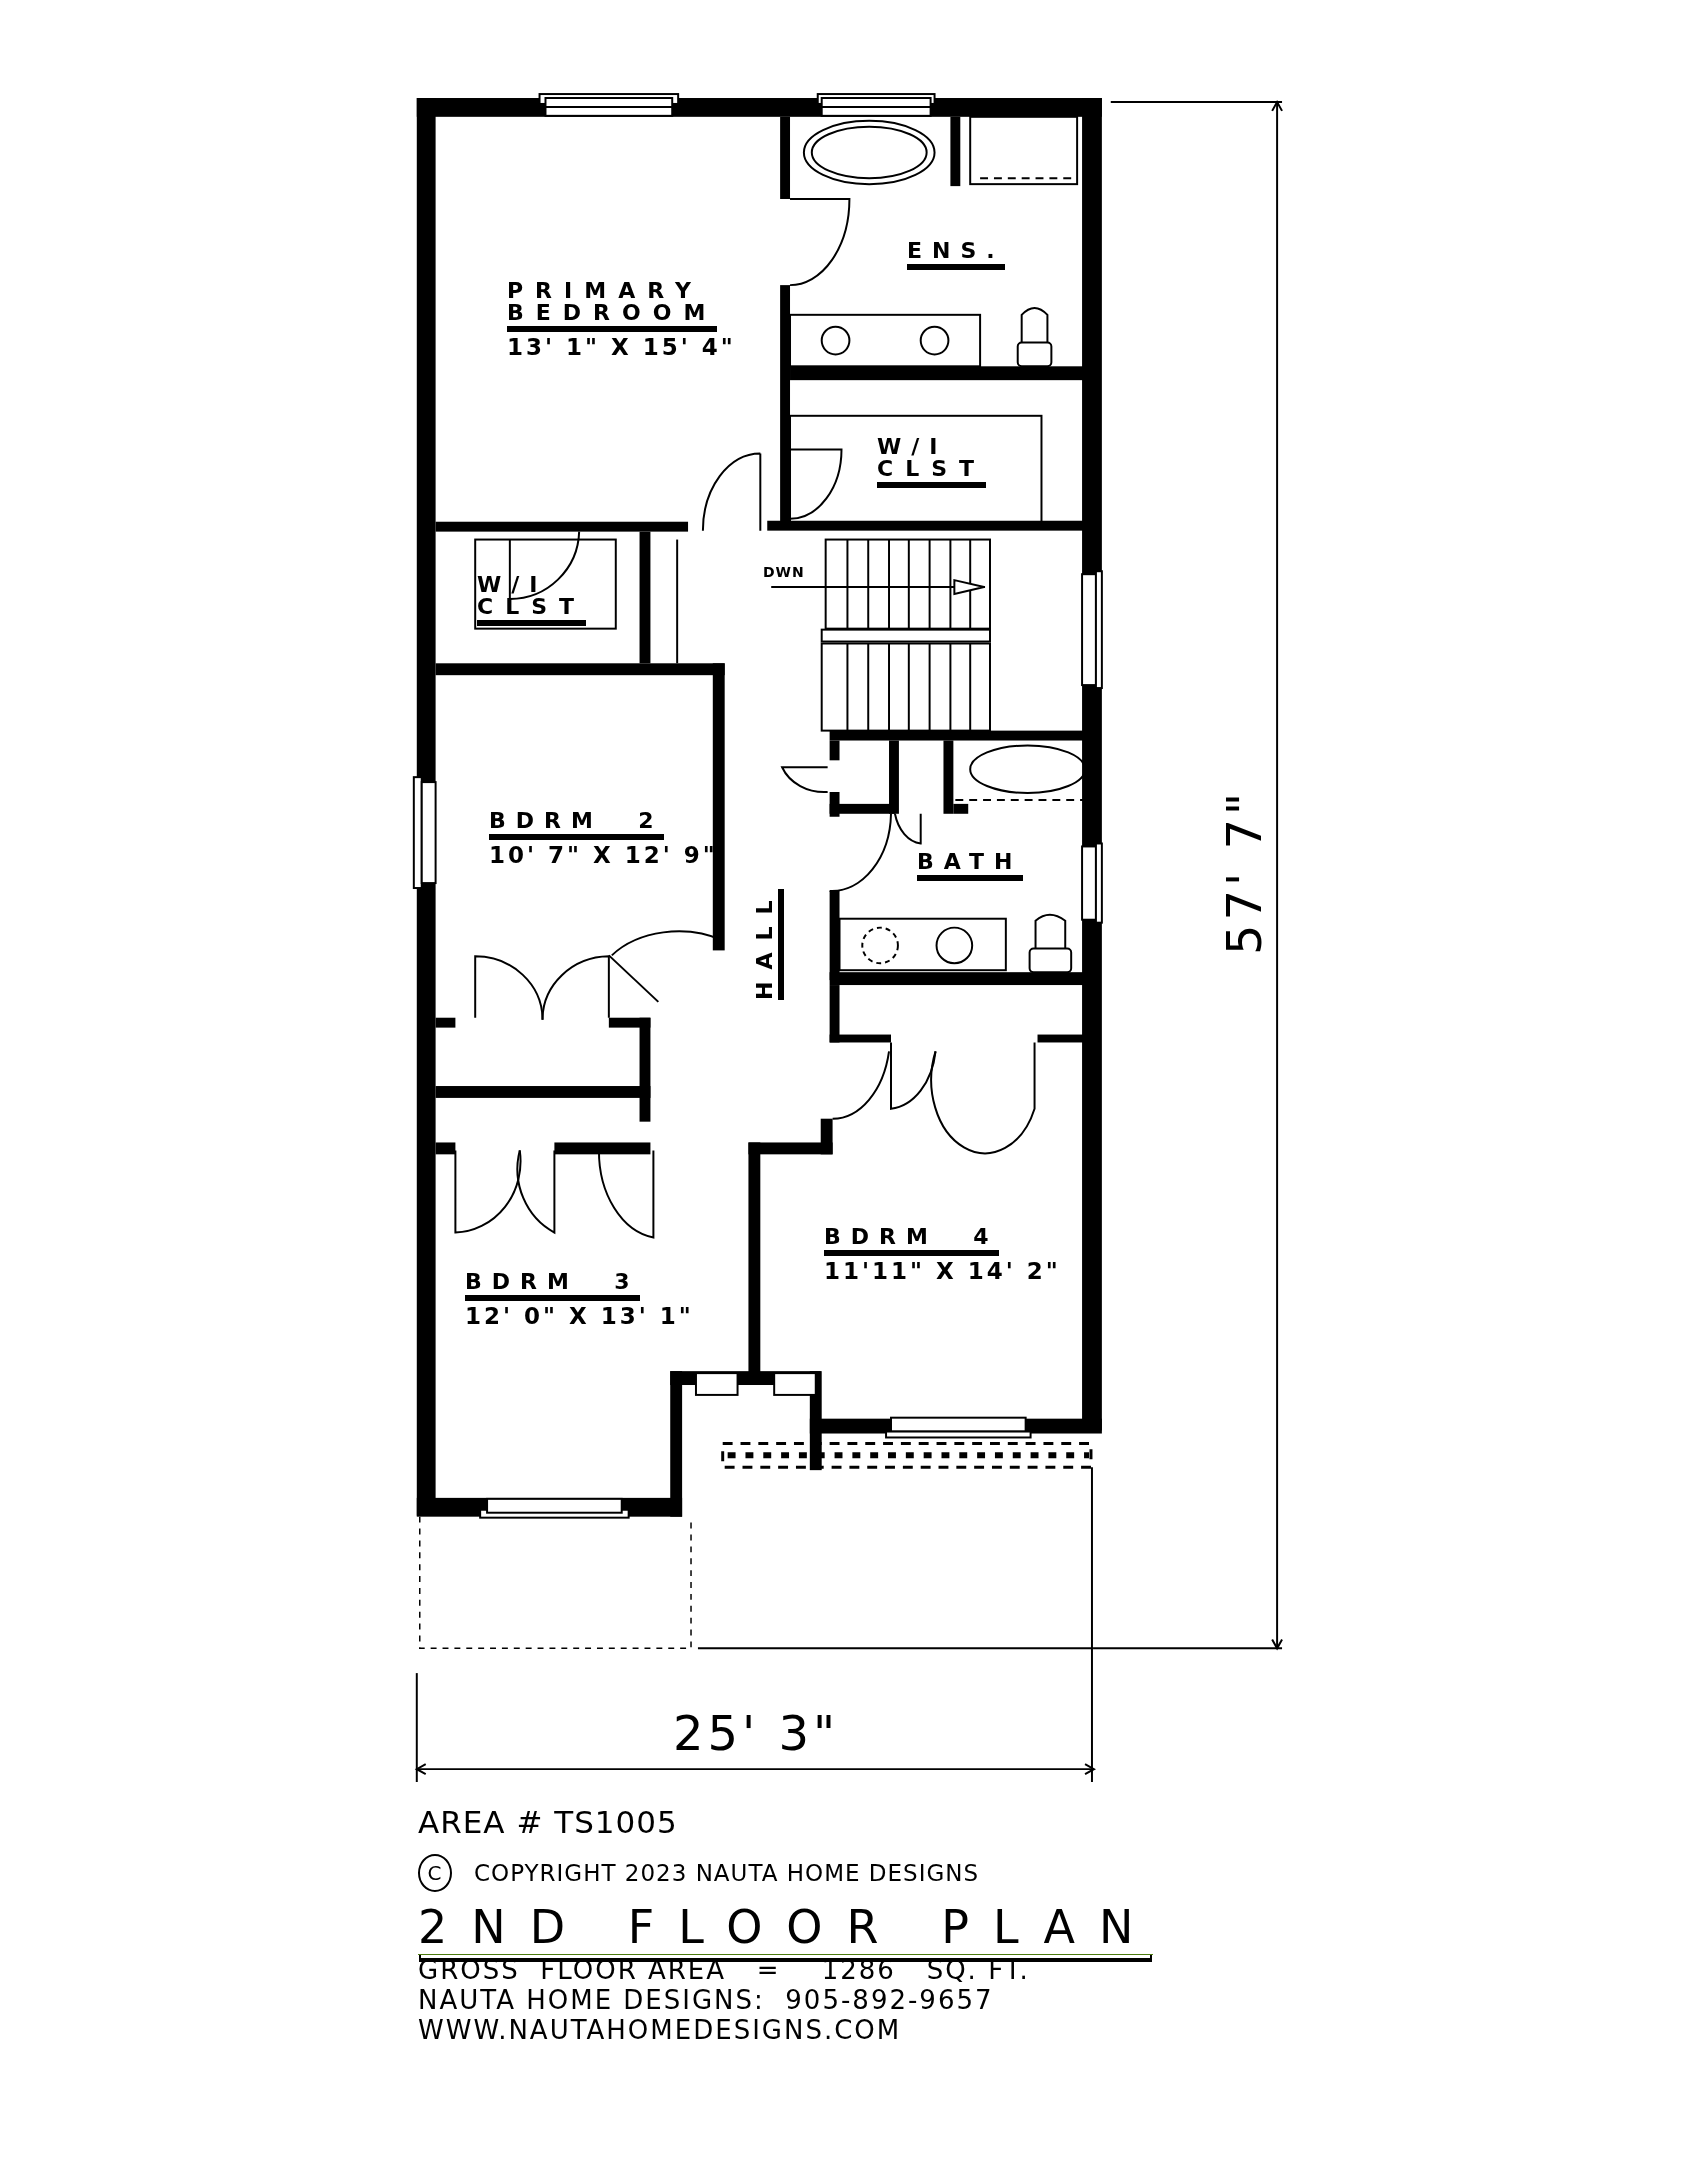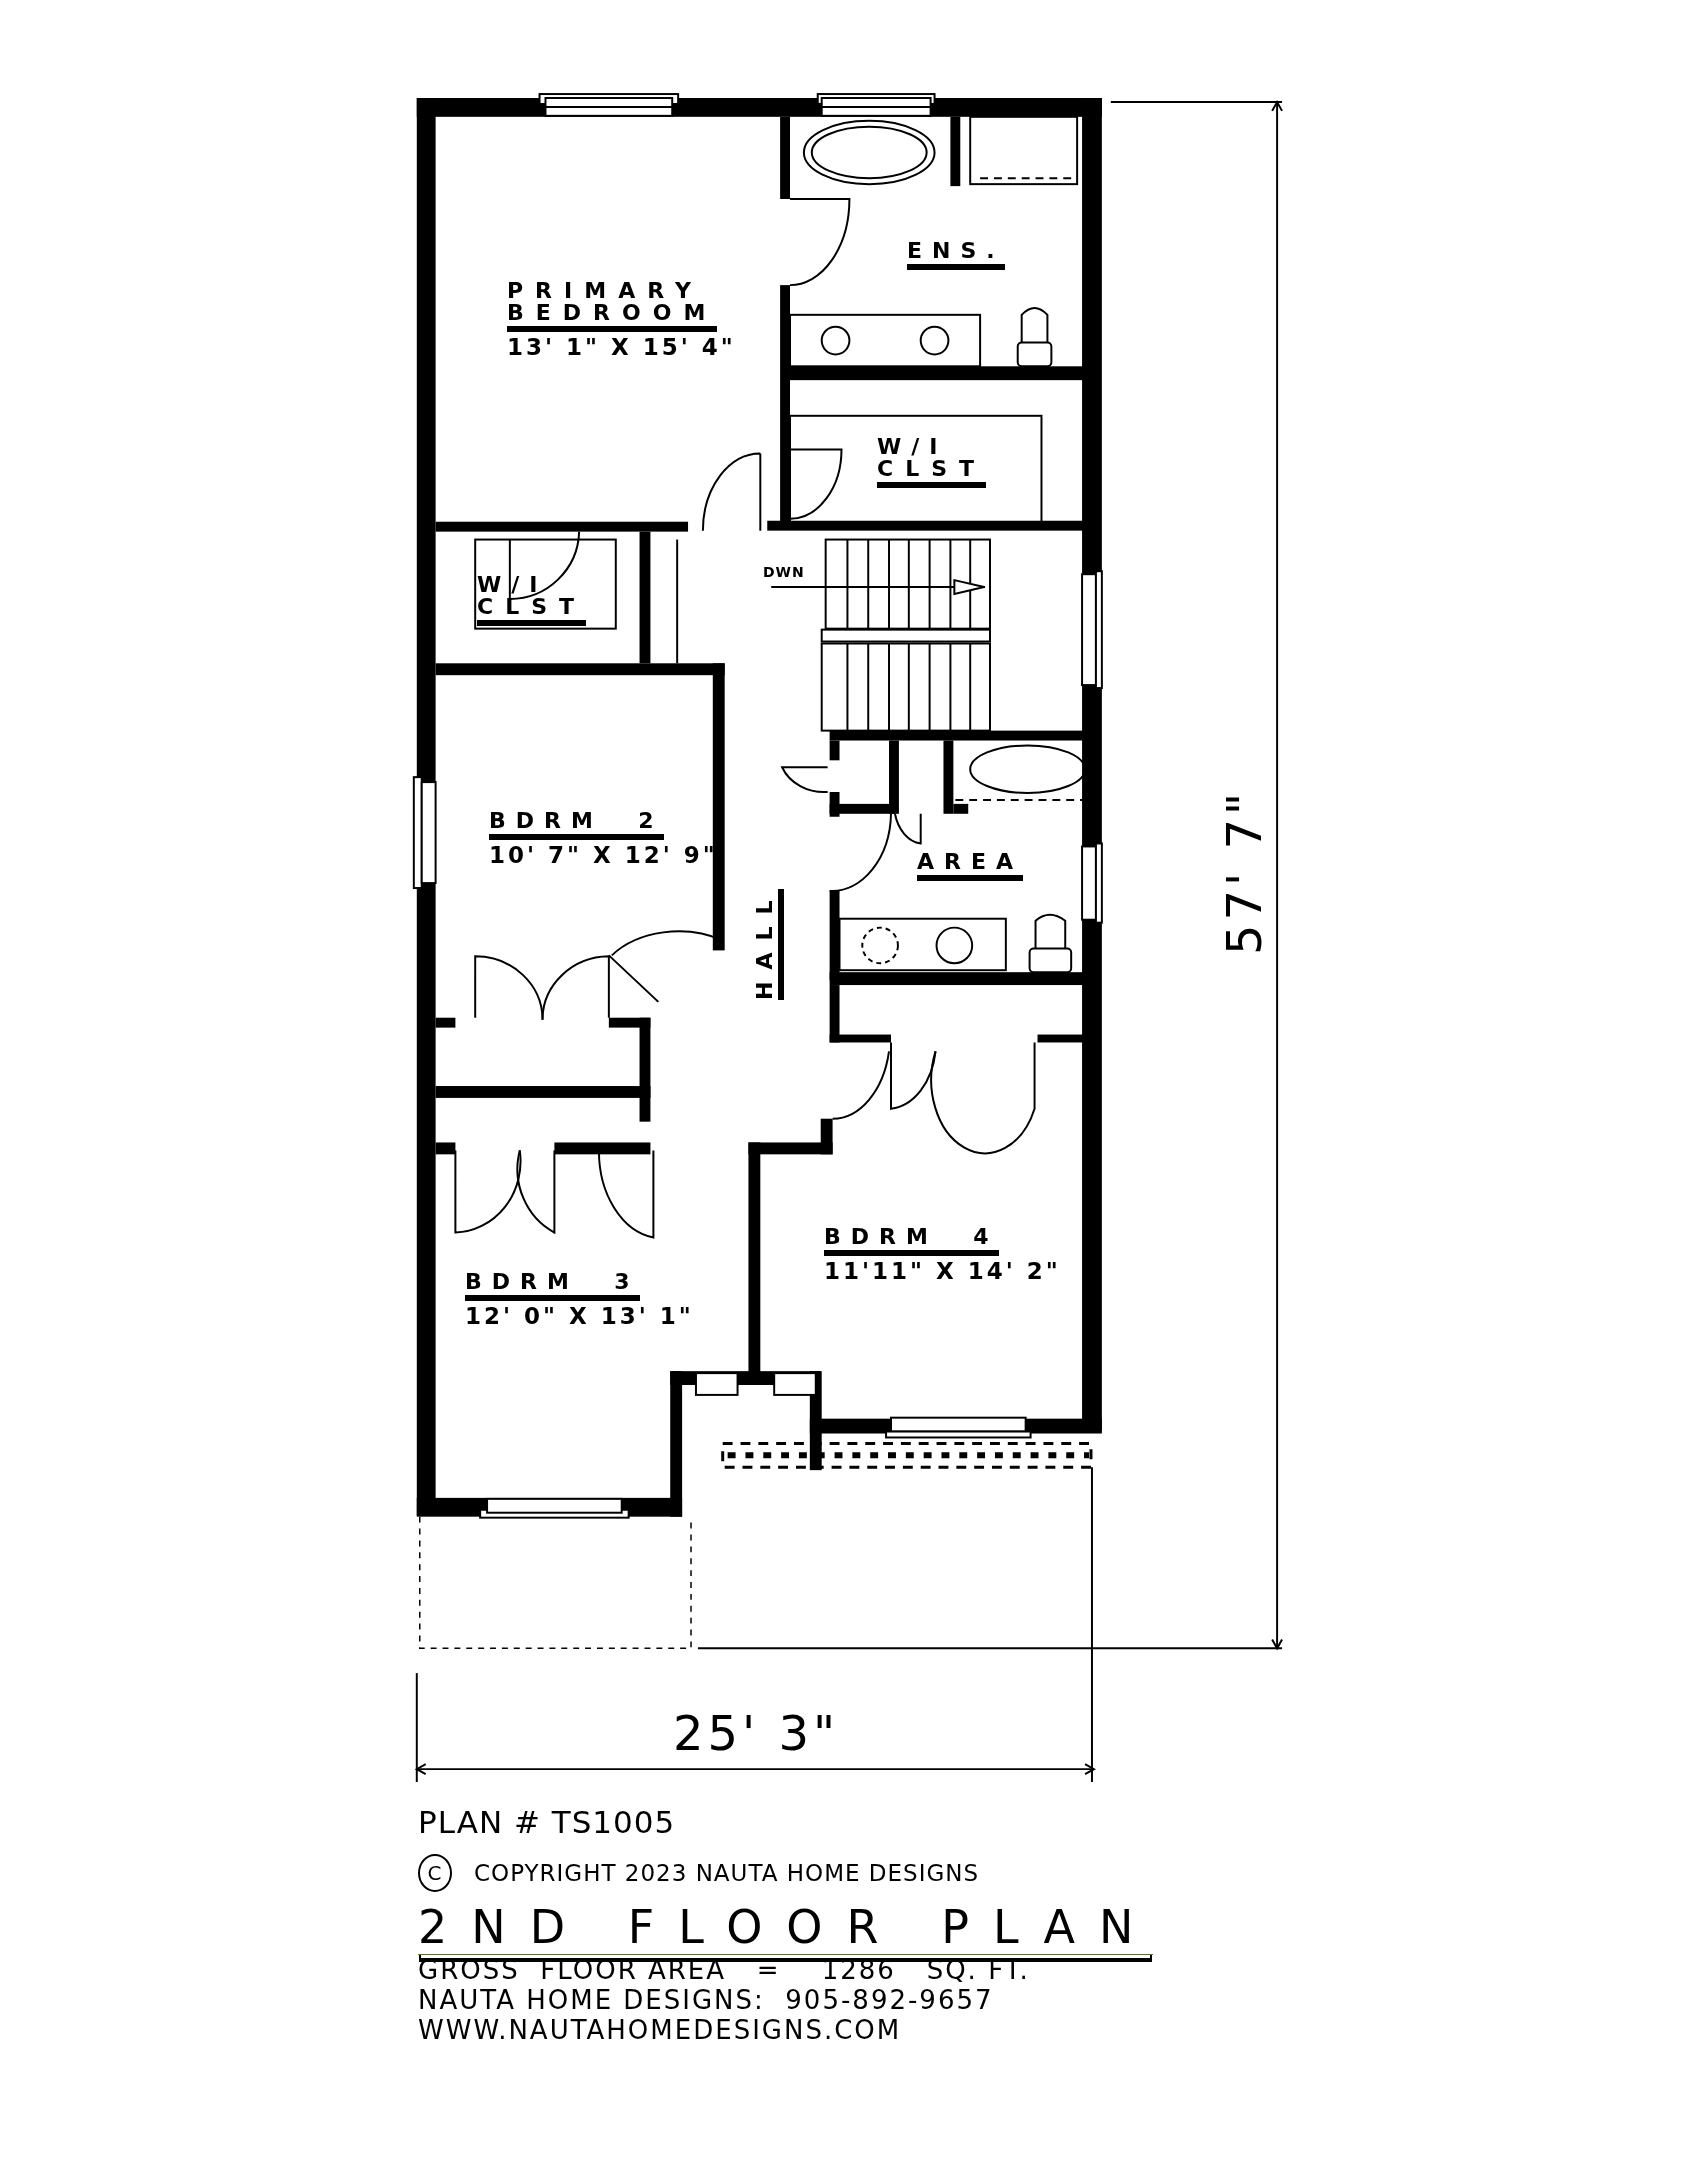--- a/index.html
+++ b/index.html
@@ -222,21 +222,21 @@
   <div style="letter-spacing:10px;">W/I</div>
   <span class="name" style="letter-spacing:12px;">CLST</span>
 </div>
 
 <div class="room-label" style="left:477px; top:810px;margin-left:12px;">
   <span class="name" style="white-space:pre; letter-spacing:10px;">BDRM  2</span>
   <span class="dims">10' 7" X 12' 9"</span>
 </div>
 
 <div class="room-label" style="left:917px; top:851px;">
-  <span class="name" style="letter-spacing:10px;">AREA</span>
+  <span class="name" style="letter-spacing:10px;">BATH</span>
 </div>
 
 <div class="room-label" style="left:754px; top:1000px; transform:rotate(-90deg); transform-origin:left top;">
   <span class="name" style="letter-spacing:12px;">HALL</span>
 </div>
 
 <div class="room-label" style="left:824px; top:1226px;">
   <span class="name" style="white-space:pre; letter-spacing:10px;">BDRM  4</span>
   <span class="dims">11'11" X 14' 2"</span>
 </div>
@@ -245,21 +245,21 @@
   <span class="name" style="white-space:pre; letter-spacing:10px;text-align:center;">BDRM  3</span>
   <span class="dims">12' 0" X 13' 1"</span>
 </div>
 
 <div style="position:absolute; left:763px; top:564px; font-family:'DejaVu Sans', sans-serif; font-weight:bold; font-size:14px; letter-spacing:1px;">DWN</div>
 
 <div class="dim-text" style="left:673px; top:1705px;">25' 3"</div>
 <div class="dim-text" style="left:1216px; top:955px; transform:rotate(-90deg); transform-origin:left top;">57' 7"</div>
 
 <div class="title-block">
-  <div class="tb-line plan-no">PLAN # TS1005</div>
+  <div class="tb-line plan-no">AREA # TS1005</div>
   <div class="tb-line copyright">
     <span class="copy-sym">C</span>
     <span>COPYRIGHT 2023 NAUTA HOME DESIGNS</span>
   </div>
   <div class="tb-line floor-title">2ND FLOOR PLAN</div>
   <div class="tb-line info">
     <div>GROSS  FLOOR AREA   =    1286   SQ. FT.</div>
     <div>NAUTA HOME DESIGNS:  905-892-9657</div>
     <div>WWW.NAUTAHOMEDESIGNS.COM</div>
   </div>

